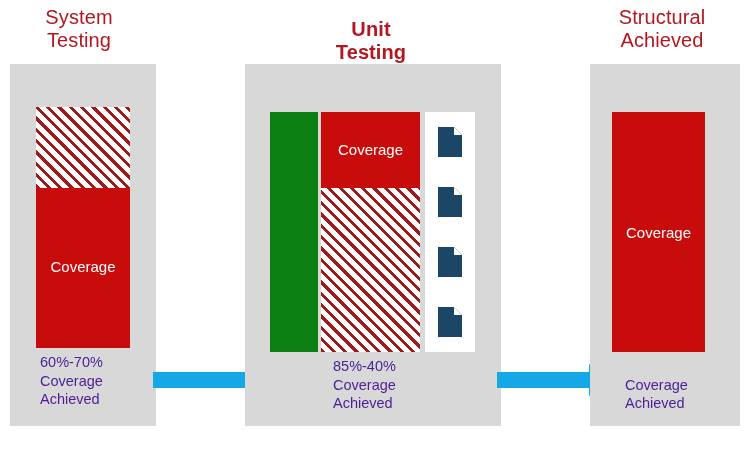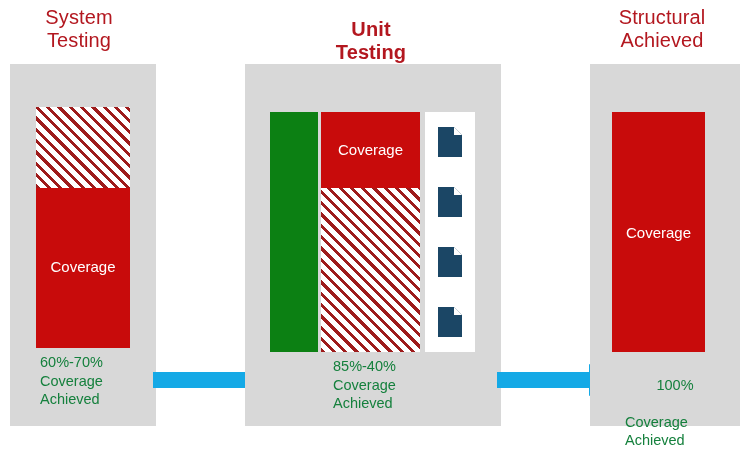--- a/index.html
+++ b/index.html
@@ -77,21 +77,21 @@
   }
   .doc-icon {
     width: 26px;
     height: 32px;
     display: block;
   }
 
   
   .caption {
     position: absolute;
-    color: #15803d;
+    color: #4c1d95;
     font-size: 14.5px;
     line-height: 18.5px;
     white-space: pre-line;
   }
   .caption.left  { text-align: left; }
   .caption.mixed { text-align: left; }
   .caption .ctr  { display: block; text-align: center; }
 
   
   .arrow {
@@ -183,19 +183,18 @@
   <div class="panel-title" style="left:583px; top:6px; width:158px;">Structural
 Achieved</div>
 
   <div class="panel" style="left:590px; top:64px; width:150px; height:362px;">
 
     <div class="bar bar-solid-red" style="left:22px; top:48px; width:93px; height:240px;">
       <div class="bar-label" style="top:112px;">Coverage</div>
     </div>
 
     <div class="caption mixed" style="left:35px; top:293px; width:100px;">
-      <span class="ctr">100%</span>
       <span style="white-space:pre-line;">Coverage
 Achieved</span>
     </div>
   </div>
 
 </div>
 
 </body></html>

